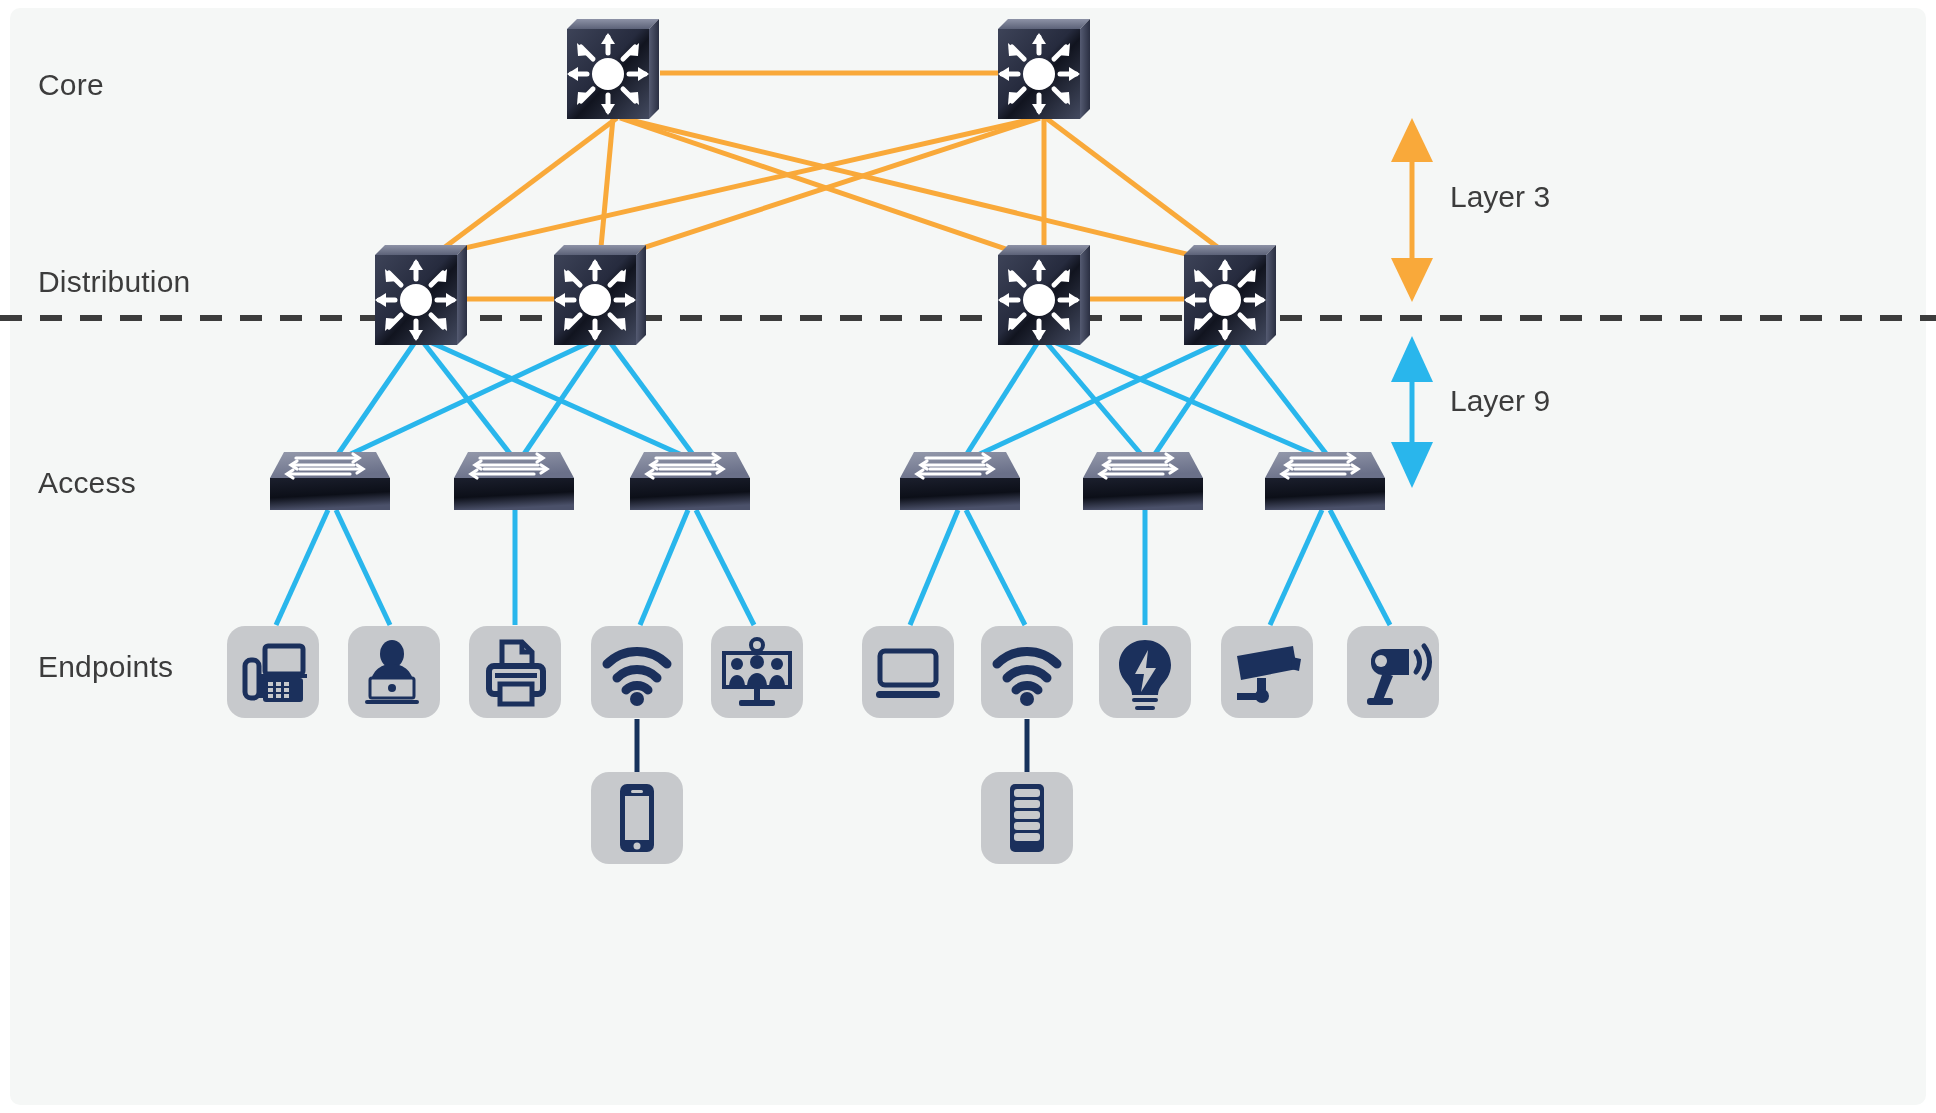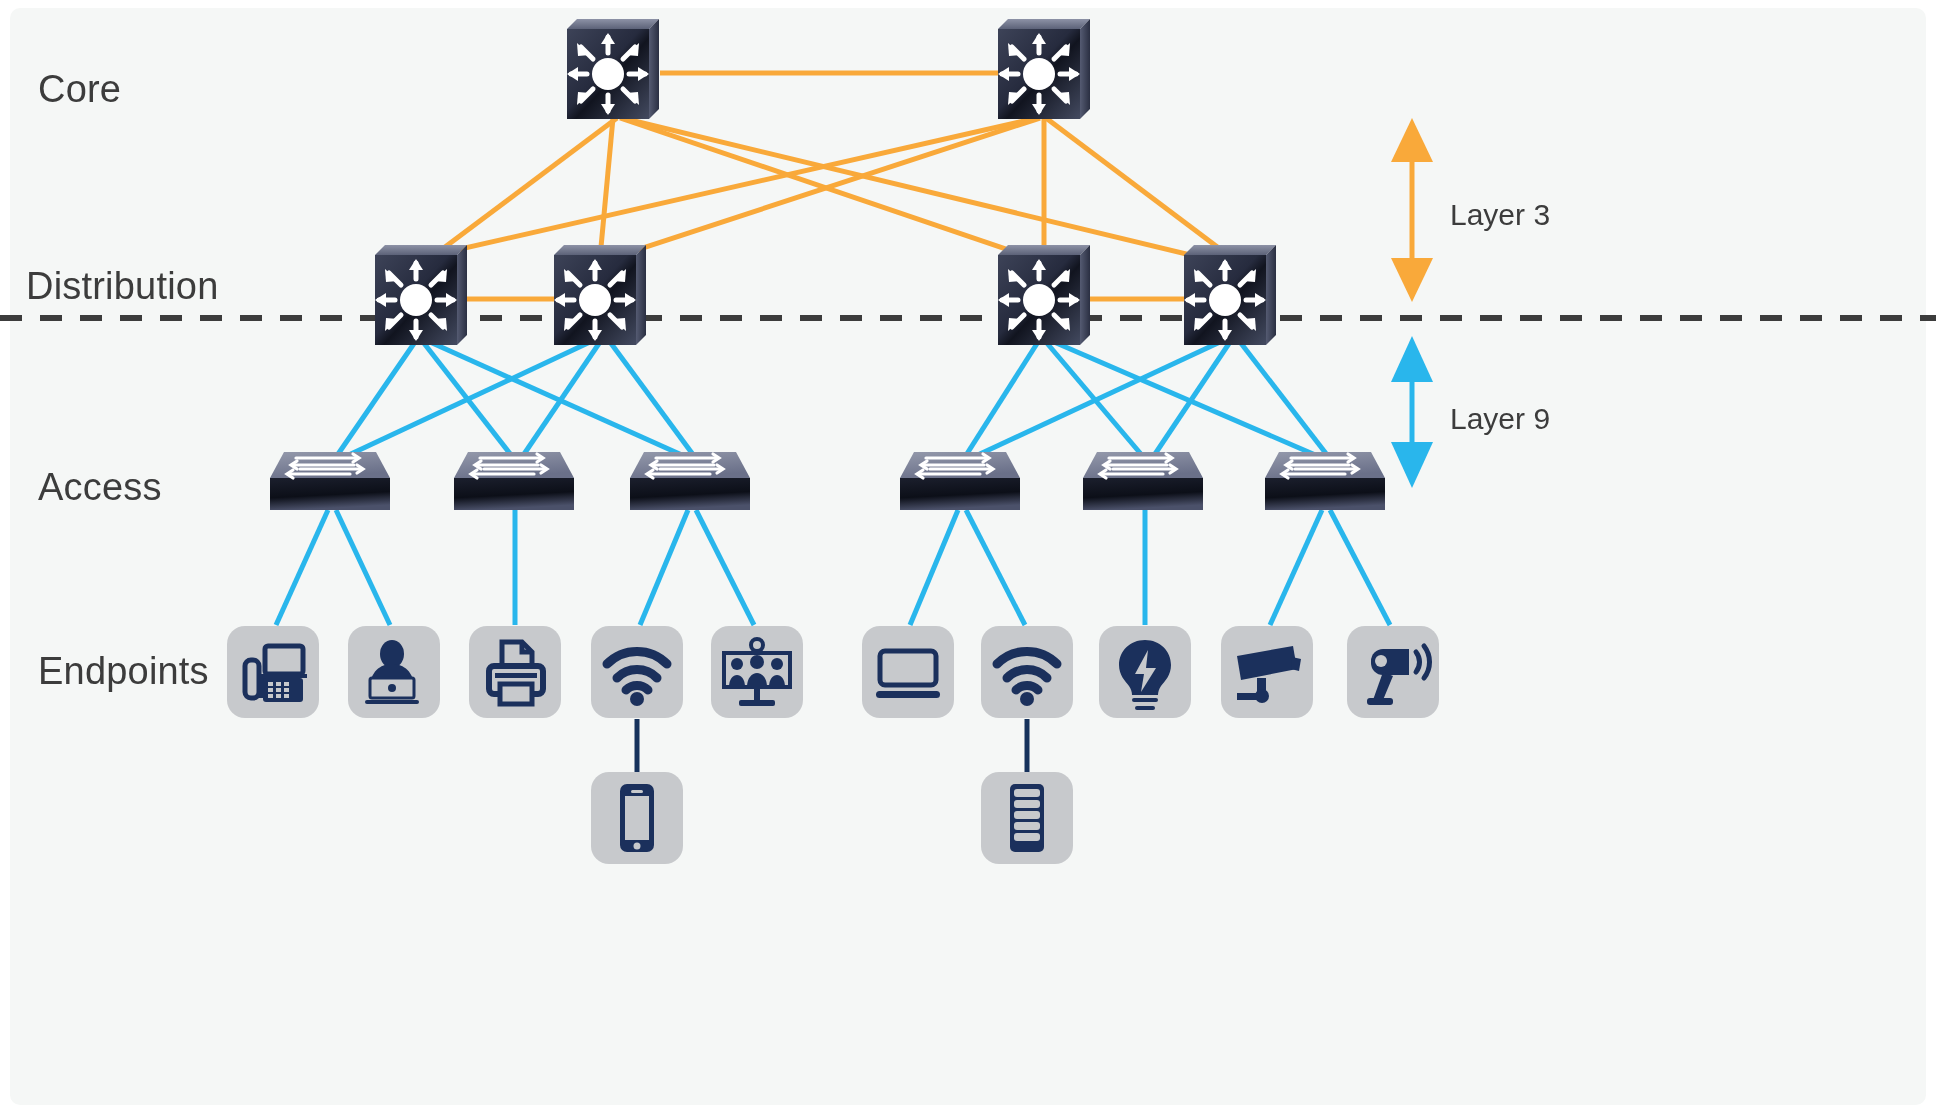--- a/index.html
+++ b/index.html
@@ -1,21 +1,21 @@
 <!DOCTYPE html>
 <html><head>
 <meta charset="utf-8">
 <style>
   html,body{margin:0;padding:0;background:#ffffff;}
   body{font-family:"Liberation Sans",sans-serif;}
   #stage{position:relative;width:1936px;height:1113px;background:#ffffff;overflow:hidden;}
   #canvasbg{position:absolute;left:10px;top:8px;width:1916px;height:1097px;background:#f5f7f6;border-radius:10px;}
   svg#net{position:absolute;left:0;top:0;width:1936px;height:1113px;}
-  .tierlabel{position:absolute;font-size:38px;color:#3c3c3c;letter-spacing:.2px;white-space:nowrap;}
-  .layerlabel{position:absolute;font-size:30px;color:#3c3c3c;white-space:nowrap;margin-top:18px;}
+  .tierlabel{position:absolute;font-size:30px;color:#3c3c3c;letter-spacing:.2px;white-space:nowrap;}
+  .layerlabel{position:absolute;font-size:30px;color:#3c3c3c;white-space:nowrap;}
   .ep{position:absolute;width:92px;height:92px;border-radius:18px;background:#c7c9cc;}
   .ep svg{display:block;}
 </style>
 </head>
 <body>
 
 <div id="stage">
   <div id="canvasbg"></div>
 
   <svg id="net" viewBox="0 0 1936 1113">
@@ -347,21 +347,21 @@
           <line x1="-30" y1="-11" x2="32" y2="-11"></line>
             <polyline points="27,-15 33,-11 27,-7"></polyline>
           <line x1="-42" y1="-6" x2="20" y2="-6"></line>
             <polyline points="-37,-10 -43,-6 -37,-2"></polyline>
         </g>
       </g>
     </g>
   </svg>
 
   <div class="tierlabel" style="left:38px;top:68px;">Core</div>
-  <div class="tierlabel" style="left:26px;top:265px;text-align:right;">Distribution</div>
+  <div class="tierlabel" style="left:38px;top:265px;text-align:right;">Distribution</div>
   <div class="tierlabel" style="left:38px;top:456px;margin-top:10px;">Access</div>
   <div class="tierlabel" style="left:38px;top:650px;">Endpoints</div>
 
   <div class="layerlabel" style="left:1450px;top:180px;">Layer 3</div>
   <div class="layerlabel" style="left:1450px;top:384px;">Layer 9</div>
 
   <div class="ep" style="left:227px;top:626px;">
     <svg width="92" height="92" viewBox="0 0 92 92">
       <rect x="38" y="20" width="38" height="28" rx="3" fill="none" stroke="#1b305c" stroke-width="5"></rect>
       <rect x="43" y="25" width="28" height="17" fill="#c7c9cc"></rect>

